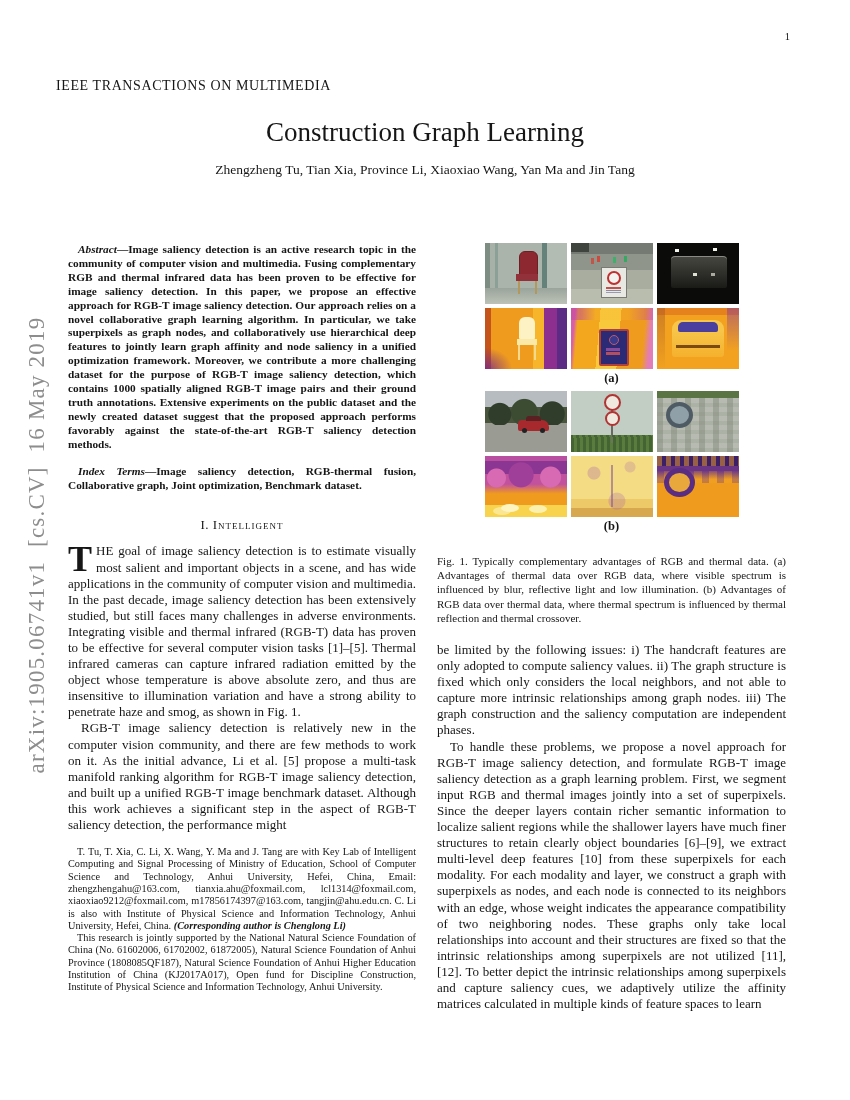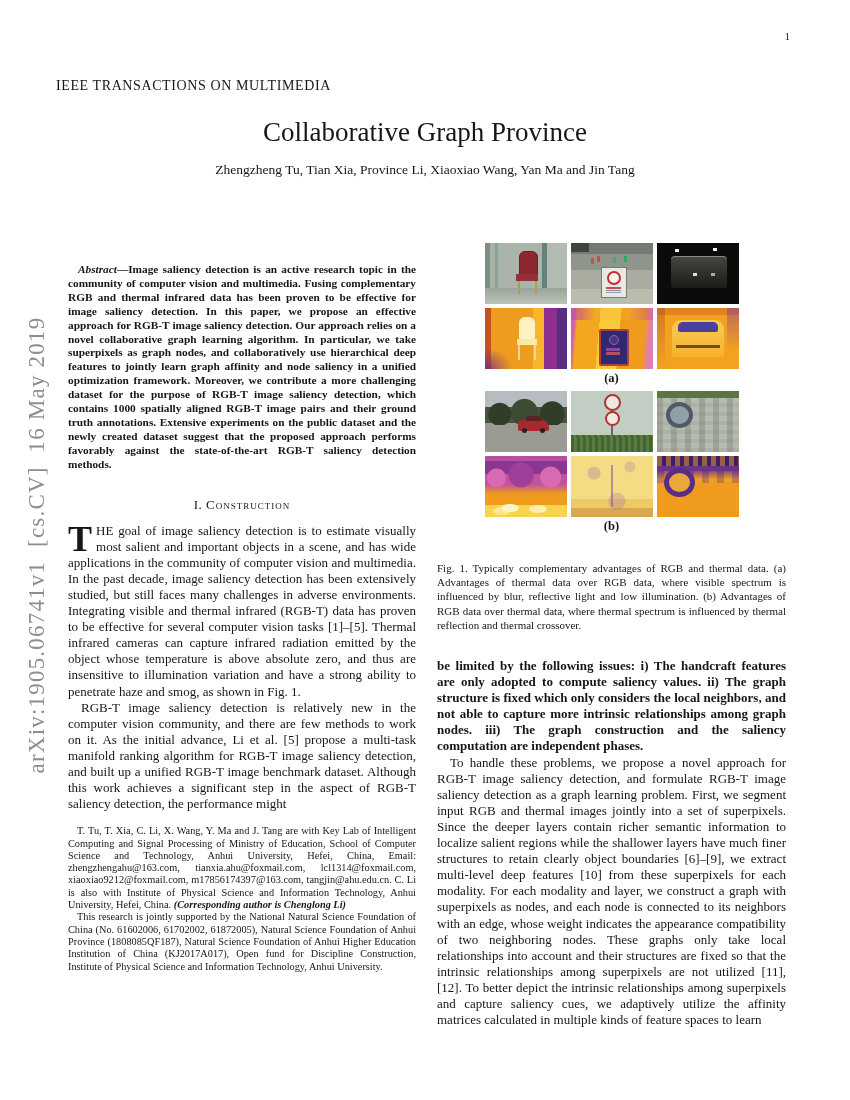--- a/index.html
+++ b/index.html
@@ -18,39 +18,39 @@
   
   .arxiv{position:absolute;top:545px;left:37px;transform:translate(-50%,-50%) rotate(-90deg);
          white-space:pre;font-size:23px;color:#8d8d8d;letter-spacing:1.2px;}
 
   
   .col{position:absolute;top:243px;}
   .col-left{left:68px;width:348px;}
   .col-right{left:437px;top:240px;width:349px;}
 
   p{margin:0;}
-  .abs{font-size:11.3px;line-height:13.9px;font-weight:bold;text-align:justify;text-indent:10px;margin-top:20px;}
+  .abs{font-size:11.3px;line-height:13.9px;font-weight:bold;text-align:justify;text-indent:10px;}
   .abs .lbl{font-style:italic;}
   .idx{margin-top:13px;}
   .sec{margin:25px 0 10px 0;text-align:center;font-size:13px;font-weight:normal;letter-spacing:.5px;}
   .sec .sc{font-variant:small-caps;letter-spacing:1px;}
   .body{font-size:13px;line-height:16.1px;text-align:justify;}
   .body.indent{text-indent:13px;}
   .dropcap{float:left;font-size:36px;line-height:29px;padding:2px 4px 0 0;font-weight:bold;}
   .footnotes{margin-top:13px;font-size:10.3px;line-height:12.3px;text-align:justify;}
   .fn{text-indent:9px;}
   .fn i{font-style:italic;font-weight:bold;}
 
   
   .fig1{margin:0;}
   .grid{width:254px;margin:3px auto 0;display:grid;grid-template-columns:repeat(3,82px);
         grid-auto-rows:61px;gap:4px;}
   .plabel{text-align:center;font-size:12.5px;font-weight:bold;margin:2px 0 5px 0;}
-  .cap{margin-top:27px;font-size:11px;line-height:14.2px;text-align:justify;}
-  .rp1{margin-top:26px;font-weight:bold;}
+  .cap{margin-top:20px;font-size:11px;line-height:14.2px;text-align:justify;}
+  .rp1{margin-top:17px;}
 
   .cell{position:relative;overflow:hidden;background:#bbb;}
   .cell div{position:absolute;}
 
   
   .imgA1{background:linear-gradient(90deg,#7d8d84 0 6%,#a7b1a8 6% 12%,#8ba096 12% 16%,
           #aab4ab 16% 70%,#65827a 70% 76%,#b2bcb2 76% 100%);}
   .imgA1::after{content:"";position:absolute;left:0;right:0;bottom:0;height:27%;
           background:linear-gradient(180deg,#9aa49b,#bcc2b7);}
   .a1-back{left:34px;top:8px;width:17px;height:23px;background:#8d2830;border:1px solid #6d1f26;
@@ -164,29 +164,30 @@
 </head>
 <body>
 
 <div id="page">
 
   <div class="arxiv">arXiv:1905.06741v1  [cs.CV]  16 May 2019</div>
 
   <div class="hdr-l">IEEE TRANSACTIONS ON MULTIMEDIA</div>
   <div class="hdr-r">1</div>
 
-  <h1 class="title"><br><span>Collaborative Graph Province</span></h1>
+  <h1 class="title"><br><span>Construction Graph Learning</span></h1>
 
   <div class="authors">Zhengzheng Tu, Tian Xia, Province Li, Xiaoxiao Wang, Yan Ma and Jin Tang</div>
 
   <div class="col col-left">
     <p class="abs"><i class="lbl">Abstract</i><span>—Image saliency detection is an active research topic in the community of computer vision and multimedia. Fusing complementary RGB and thermal infrared data has been proven to be effective for image saliency detection. In this paper, we propose an effective approach for RGB-T image saliency detection. Our approach relies on a novel collaborative graph learning algorithm. In particular, we take superpixels as graph nodes, and collaboratively use hierarchical deep features to jointly learn graph affinity and node saliency in a unified optimization framework. Moreover, we contribute a more challenging dataset for the purpose of RGB-T image saliency detection, which contains 1000 spatially aligned RGB-T image pairs and their ground truth annotations. Extensive experiments on the public dataset and the newly created dataset suggest that the proposed approach performs favorably against the state-of-the-art RGB-T saliency detection methods.</span></p>
 
-
-    <h2 class="sec"><span>I.</span> <span class="sc">Construction</span></h2>
+    <p class="abs idx"><i class="lbl">Index Terms</i><span>—Image saliency detection, RGB-thermal fusion, Collaborative graph, Joint optimization, Benchmark dataset.</span></p>
+
+    <h2 class="sec"><span>I.</span> <span class="sc">Intelligent</span></h2>
 
     <p class="body"><span class="dropcap">T</span><span>HE goal of image saliency detection is to estimate visually most salient and important objects in a scene, and has wide applications in the community of computer vision and multimedia. In the past decade, image saliency detection has been extensively studied, but still faces many challenges in adverse environments. Integrating visible and thermal infrared (RGB-T) data has proven to be effective for several computer vision tasks [1]–[5]. Thermal infrared cameras can capture infrared radiation emitted by the object whose temperature is above absolute zero, and thus are insensitive to illumination variation and have a strong ability to penetrate haze and smog, as shown in Fig. 1.</span></p>
 
     <p class="body indent">RGB-T image saliency detection is relatively new in the computer vision community, and there are few methods to work on it. As the initial advance, Li et al. [5] propose a multi-task manifold ranking algorithm for RGB-T image saliency detection, and built up a unified RGB-T image benchmark dataset. Although this work achieves a significant step in the aspect of RGB-T saliency detection, the performance might</p>
 
     <div class="footnotes">
       <p class="fn"><span>T. Tu, T. Xia, C. Li, X. Wang, Y. Ma and J. Tang are with Key Lab of Intelligent Computing and Signal Processing of Ministry of Education, School of Computer Science and Technology, Anhui University, Hefei, China, Email: zhengzhengahu@163.com, tianxia.ahu@foxmail.com, lcl1314@foxmail.com, xiaoxiao9212@foxmail.com, m17856174397@163.com, tangjin@ahu.edu.cn. C. Li is also with Institute of Physical Science and Information Technology, Anhui University, Hefei, China. </span><i>(Corresponding author is Chenglong Li)</i></p>
       <p class="fn">This research is jointly supported by the National Natural Science Foundation of China (No. 61602006, 61702002, 61872005), Natural Science Foundation of Anhui Province (1808085QF187), Natural Science Foundation of Anhui Higher Education Institution of China (KJ2017A017), Open fund for Discipline Construction, Institute of Physical Science and Information Technology, Anhui University.</p>
     </div>
   </div>

